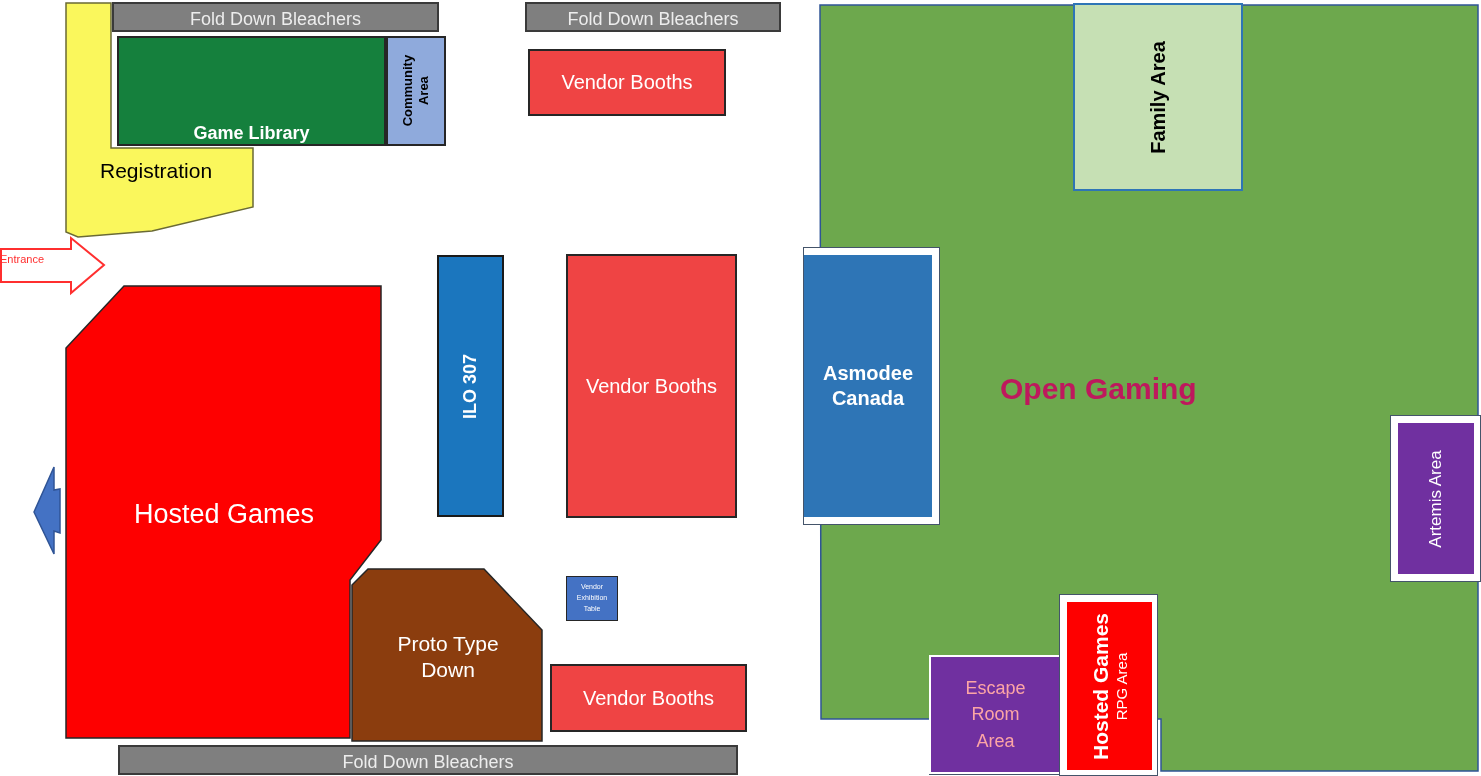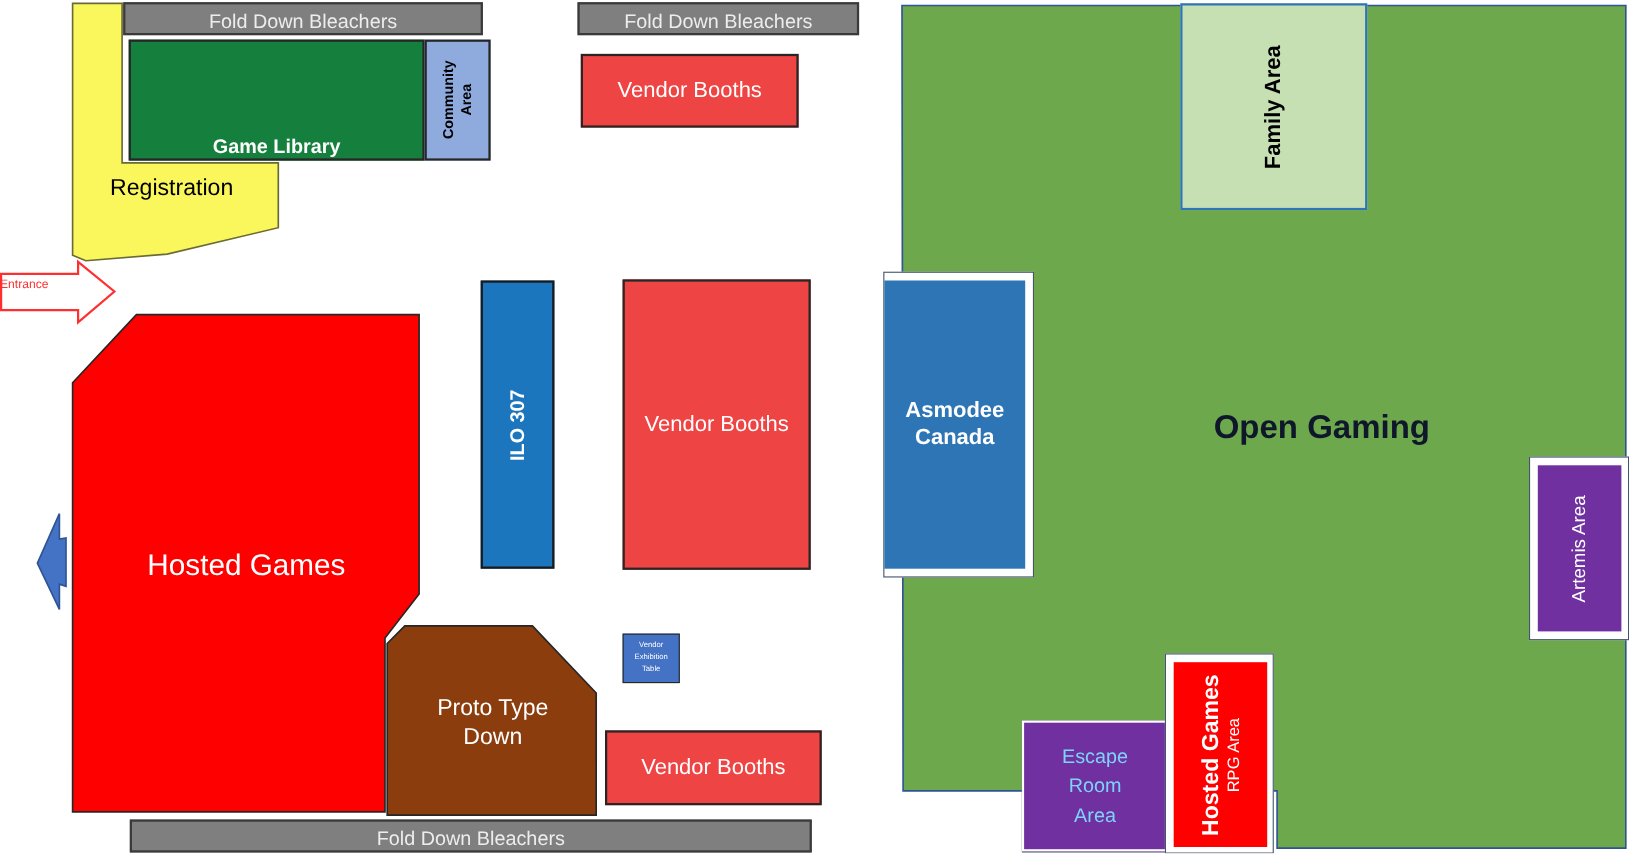--- a/index.html
+++ b/index.html
@@ -34,39 +34,39 @@
   #vendor-exhibit { left:566px; top:576px; width:52px; height:45px; background:#4472C4;
     border:1px solid #262626; color:#fff; font-size:7px; line-height:1.55; }
 
   #ilo-307 { left:437px; top:255px; width:67px; height:262px; background:#1B76BE;
     border:2px solid #1A1A1A; color:#fff; font-weight:bold; font-size:18px; }
 
   #registration-label { left:100px; top:159px; font-size:21px; color:#000; }
   #entrance-label { left:0; top:253px; font-size:11px; color:#FF2F2F; }
   #hosted-label { left:66px; top:499px; width:316px; font-size:27px; color:#fff; text-align:center; }
   #open-gaming-label { left:1000px; top:372px; width:300px; font-size:30px; font-weight:bold;
-    color:#0f172a; text-align:right; }
+    color:#be185d; text-align:left; }
   #proto-label { left:352px; top:631px; width:192px; font-size:21px; color:#fff;
     text-align:center; line-height:1.22; }
 
   #asmodee-frame { left:803px; top:247px; width:137px; height:278px; background:#fff;
     border:1px solid #44546A;padding-left:36px; }
   #asmodee-box { left:0; top:7px; width:128px; height:262px; background:#2E75B6;
     color:#fff; font-weight:bold; font-size:20px; line-height:1.25; }
 
   #family-area { left:1073px; top:3px; width:170px; height:188px; background:#C6E0B4;
     border:2px solid #2E75B6; color:#000; font-weight:bold; font-size:20px; }
 
   #artemis-frame { left:1390px; top:415px; width:91px; height:167px; background:#fff;
     border:1px solid #44546A; }
   #artemis-box { left:7px; top:7px; width:76px; height:151px; background:#7030A0;
     color:#fff; font-size:17px; }
 
   #escape-room { left:929px; top:655px; width:133px; height:119px; background:#7030A0;
-    border:2px solid #fff; box-shadow:0 1px 0 #44546A; color:#7dd3fc; font-size:18px; line-height:1.45; }
+    border:2px solid #fff; box-shadow:0 1px 0 #44546A; color:#fca5a5; font-size:18px; line-height:1.45; }
 
   #rpg-frame { left:1059px; top:594px; width:99px; height:182px; background:#fff;
     border:1px solid #44546A; }
   #rpg-box { left:7px; top:7px; width:85px; height:168px; background:#FE0000; }
   .rpg-rot { transform:rotate(-90deg); display:flex; flex-direction:column; align-items:center; }
   .rpg-main { font-weight:bold; font-size:21px; color:#fff; white-space:nowrap; }
   .rpg-sub { font-size:15px; color:#fff; white-space:nowrap; }
 </style>
 </head>
 <body>

